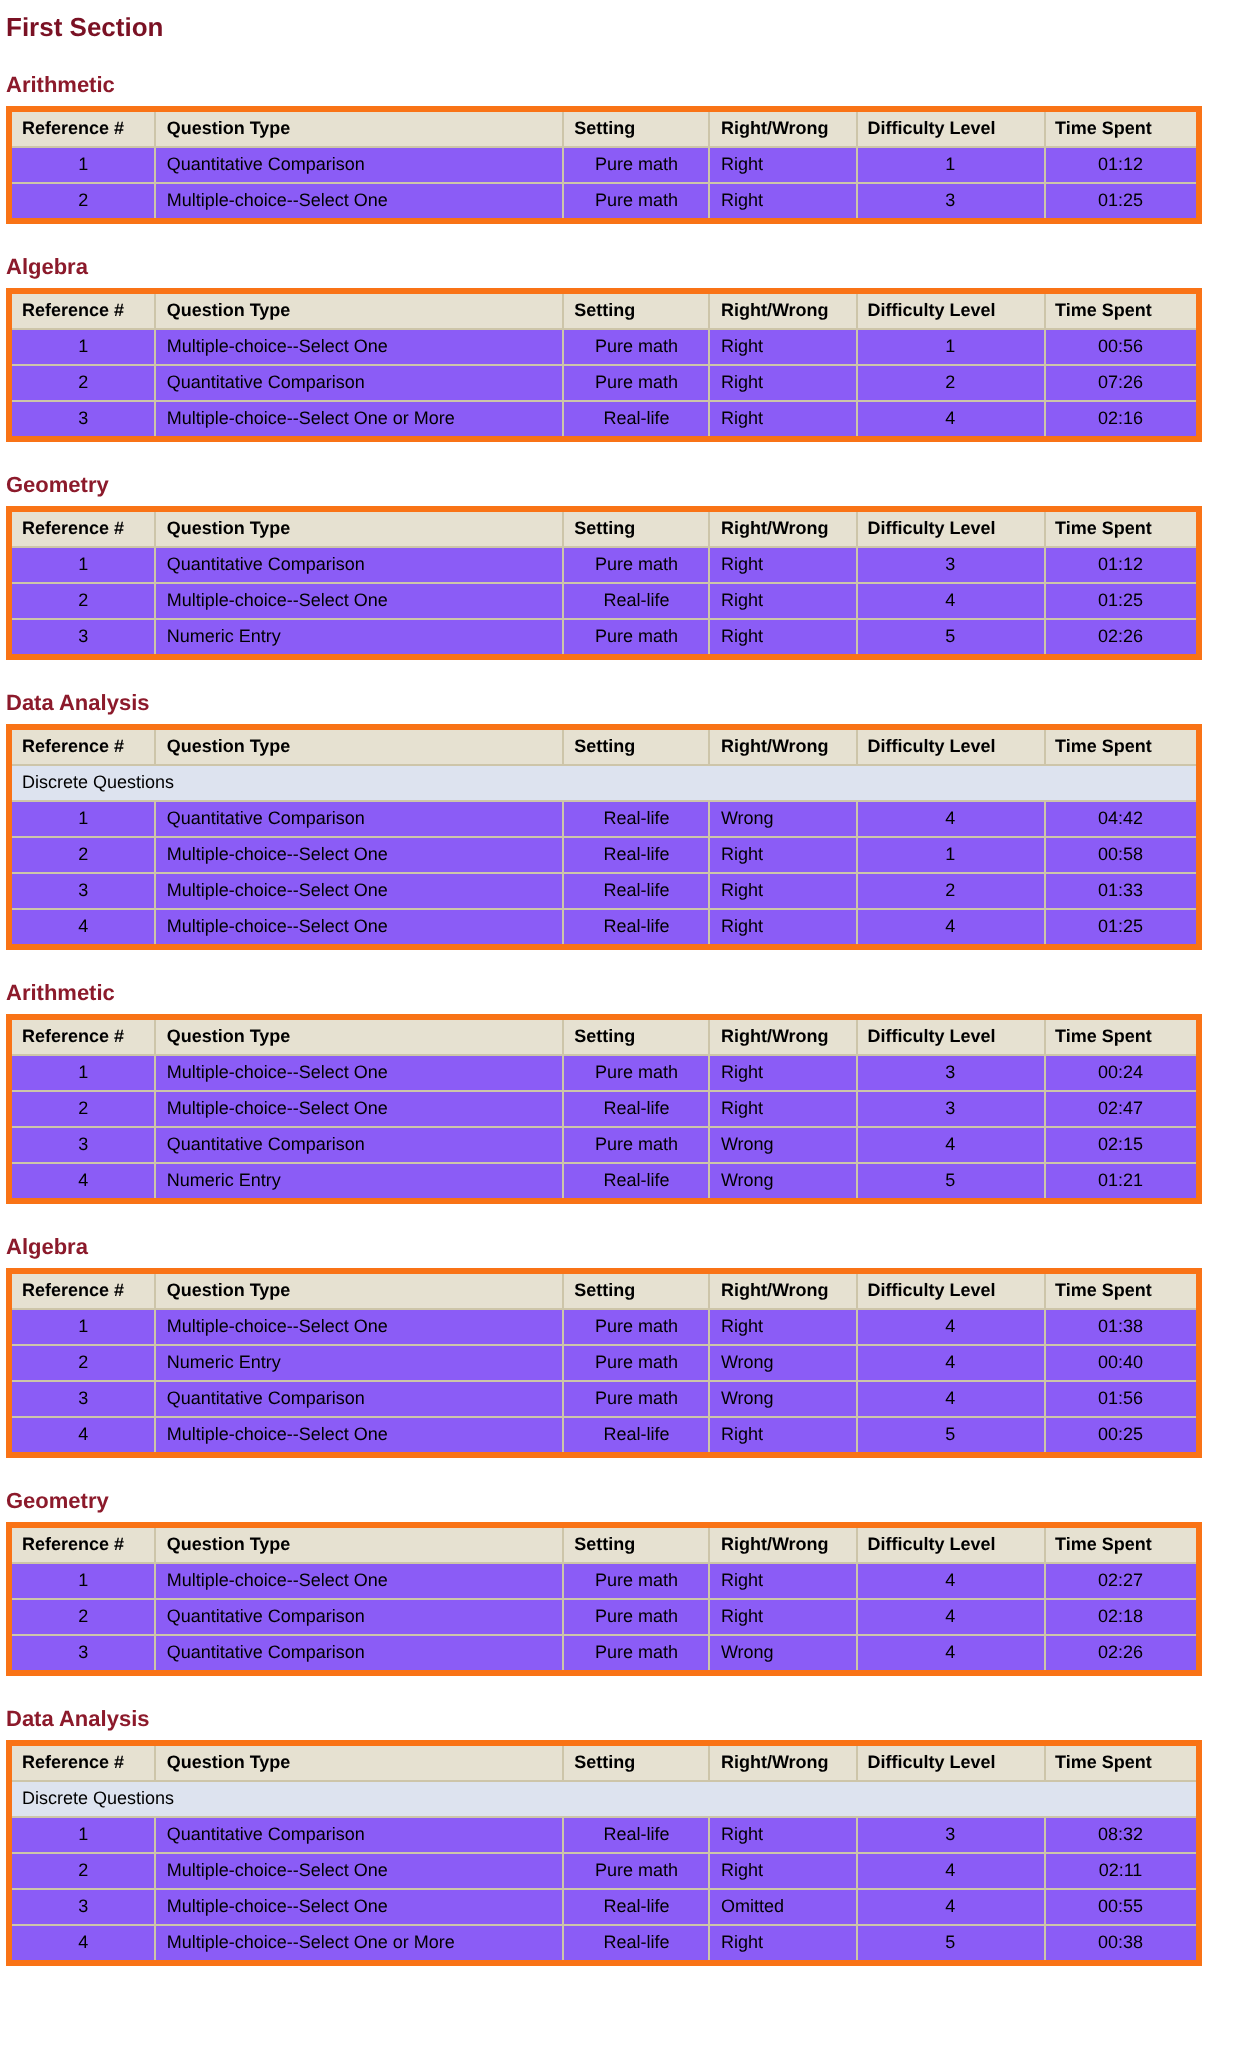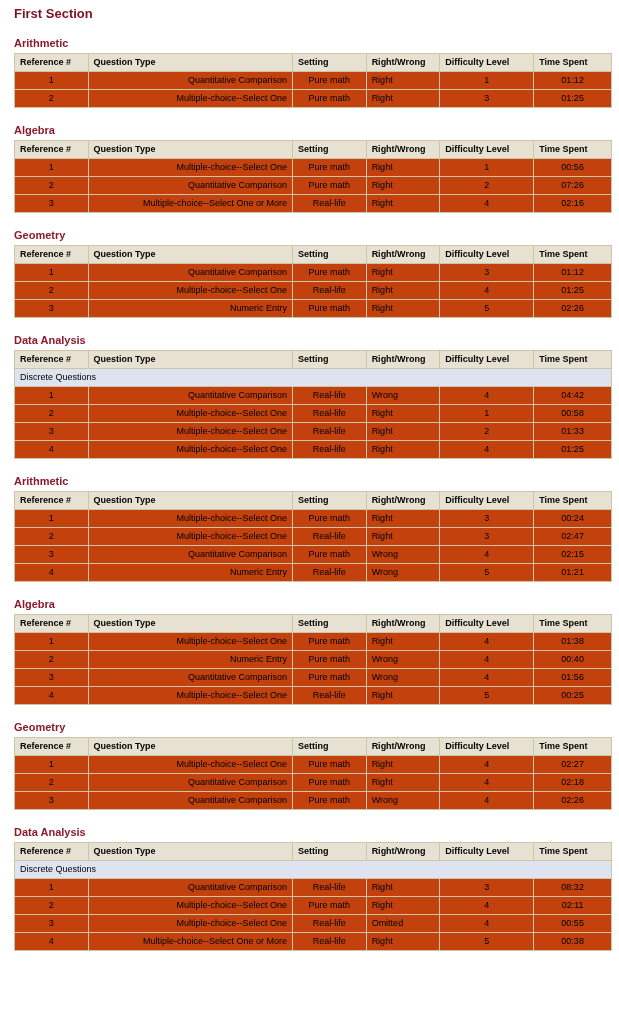--- a/index.html
+++ b/index.html
@@ -9,45 +9,45 @@
     background: #ffffff;
   }
   body {
     width: 619px;
     height: 1024px;
     font-family: "Liberation Sans", sans-serif;
     color: #000000;
     overflow: hidden;
   }
   .page {
-    padding: 6px 10px 0 14px;
+    padding: 6px 10px 0 3px;
   }
   .section-title {
     font-size: 13px;
     font-weight: bold;
     color: #7a1124;
     margin: 0 0 4px 0;
     line-height: 15px;
   }
   .block { margin-bottom: 10px; }
   .block-title {
     font-size: 11px;
     font-weight: bold;
     color: #8c1a2b;
     margin: 16px 0 3px 0;
     line-height: 13px;
   }
   .section-block { margin-top: 10px; }
   table.qtable {
     width: 598px;
     border-collapse: collapse;
-    border: 1px solid #f97316;
+    border: 3px solid #f97316;
     font-size: 9px;
     table-layout: fixed;
-    background: #c2410c;
+    background: #8b5cf6;
   }
   table.qtable th, table.qtable td {
     border: 1px solid #cdc5a9;
     padding: 3px 5px;
     line-height: 11px;
     height: 18px;
     vertical-align: middle;
     overflow: hidden;
     white-space: nowrap;
   }
@@ -59,21 +59,21 @@
     height: 17px;
   }
   col.c-ref     { width: 72px; }
   col.c-type    { width: 200px; }
   col.c-setting { width: 72px; }
   col.c-rw      { width: 72px; }
   col.c-diff    { width: 92px; }
   col.c-time    { width: 76px; }
 
   td.ref   { text-align: center; }
-  td.type  { text-align: right; }
+  td.type  { text-align: left; }
   td.set   { text-align: center; }
   td.rw    { text-align: left; }
   td.diff  { text-align: center; }
   td.time  { text-align: center; }
 
   th.ref, th.diff, th.time, th.set, th.rw, th.type { text-align: left; }
 
   tr.group-row td {
     background: #dde3ef;
     text-align: left;

